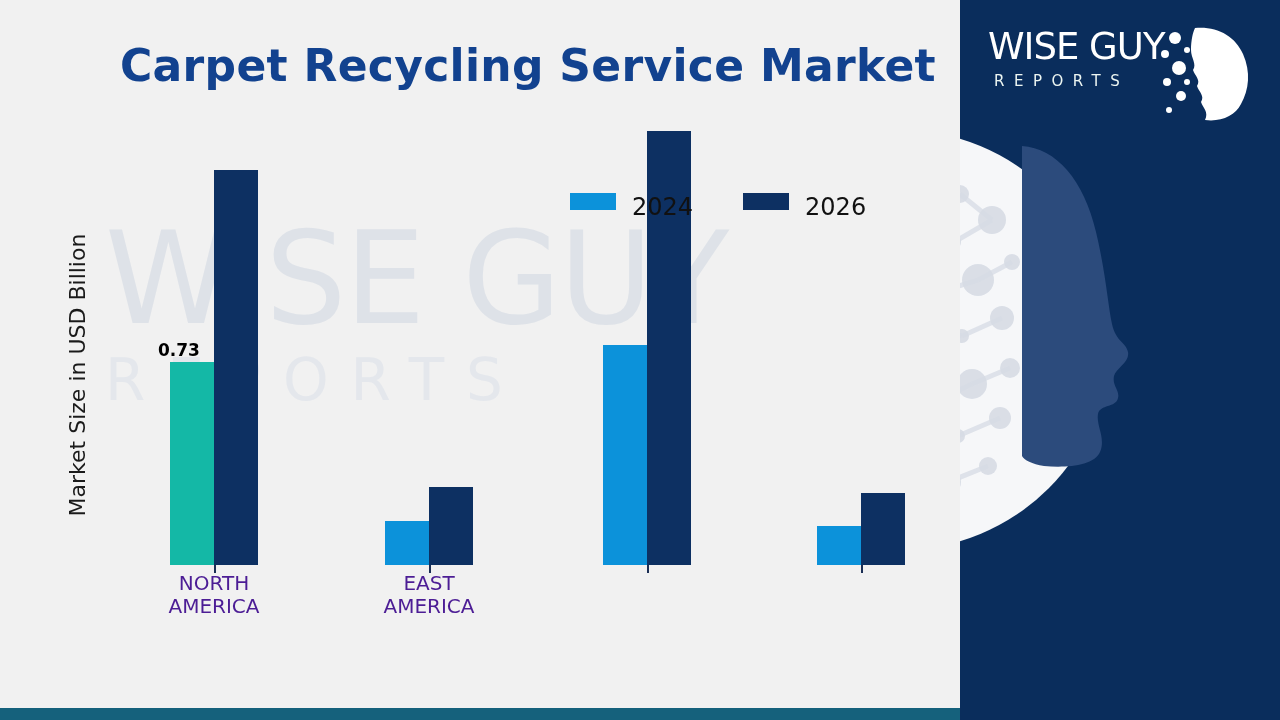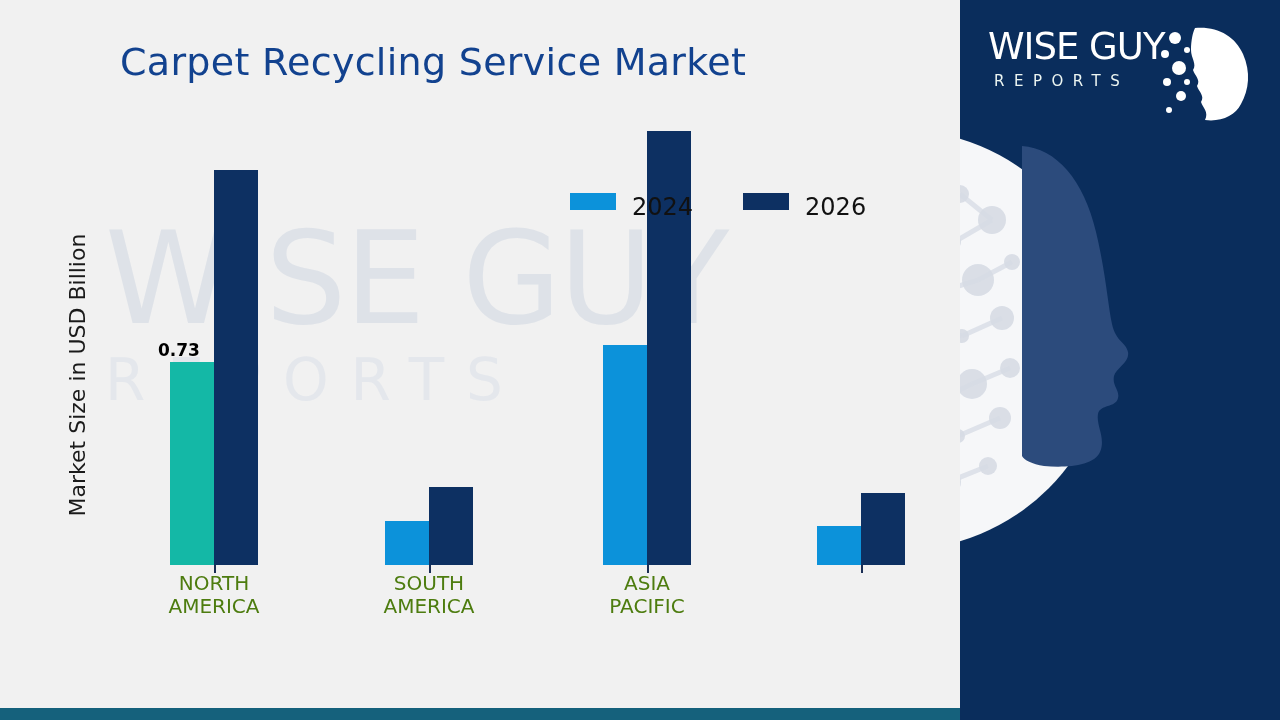--- a/index.html
+++ b/index.html
@@ -38,23 +38,23 @@
     color: #E4E7EC;
     line-height: 1.1;
     margin-top: 6px;
     white-space: nowrap;
   }
 
   
   #title {
     position: absolute;
     left: 120px; top: 40px;
-    font-size: 38px;
+    font-size: 44px;
     color: #12428F;
-    font-weight: 400;
+    font-weight: 700;
     letter-spacing: 0.3px;
     white-space: nowrap;
     z-index: 4;
   }
   #ylabel-wrap {
     position: absolute;
     left: 60px; top: 180px;
     width: 34px; height: 390px;
     z-index: 4;
   }
@@ -112,21 +112,21 @@
     position: absolute;
     bottom: -8px;
     left: 44px;
     width: 2px; height: 8px;
     background: #1A2E55;
   }
   .cat-label {
     position: absolute;
     top: 452px;
     font-size: 20px;
-    color: #4d7c0f;
+    color: #4c1d95;
     text-align: center;
     line-height: 1.16;
     white-space: pre-line;
     z-index: 4;
   }
 
   
   #panel {
     position: absolute;
     right: 0; top: 0;
@@ -233,31 +233,29 @@
       </div>
       <div class="cat-label" style="left: 44px; width: 140px;">NORTH
 AMERICA</div>
       <div class="group" style="left: 285px;">
         <div class="bars">
           <div class="bar" title="2024: 0.16" style="height: 44.5px; background: rgb(12, 146, 218); position: relative;"></div>
           <div class="bar" title="2032: 0.28" style="height: 77.875px; background: rgb(13, 48, 98); position: relative;"></div>
           <div class="tick"></div>
         </div>
       </div>
-      <div class="cat-label" style="left: 259px; width: 140px;">SOUTH
+      <div class="cat-label" style="left: 259px; width: 140px;">EAST
 AMERICA</div>
       <div class="group" style="left: 503px;">
         <div class="bars">
           <div class="bar" title="2024: 0.79" style="height: 219.719px; background: rgb(12, 146, 218); position: relative;"></div>
           <div class="bar" title="2032: 1.56" style="height: 433.875px; background: rgb(13, 48, 98); position: relative;"></div>
           <div class="tick"></div>
         </div>
       </div>
-      <div class="cat-label" style="left: 477px; width: 140px;">ASIA
-PACIFIC</div>
       <div class="group" style="left: 717px;">
         <div class="bars">
           <div class="bar" title="2024: 0.14" style="height: 38.9375px; background: rgb(12, 146, 218); position: relative;"></div>
           <div class="bar" title="2032: 0.26" style="height: 72.3125px; background: rgb(13, 48, 98); position: relative;"></div>
           <div class="tick"></div>
         </div>
       </div>
     </div>
 
   <div id="left-bg-bottom"></div>

